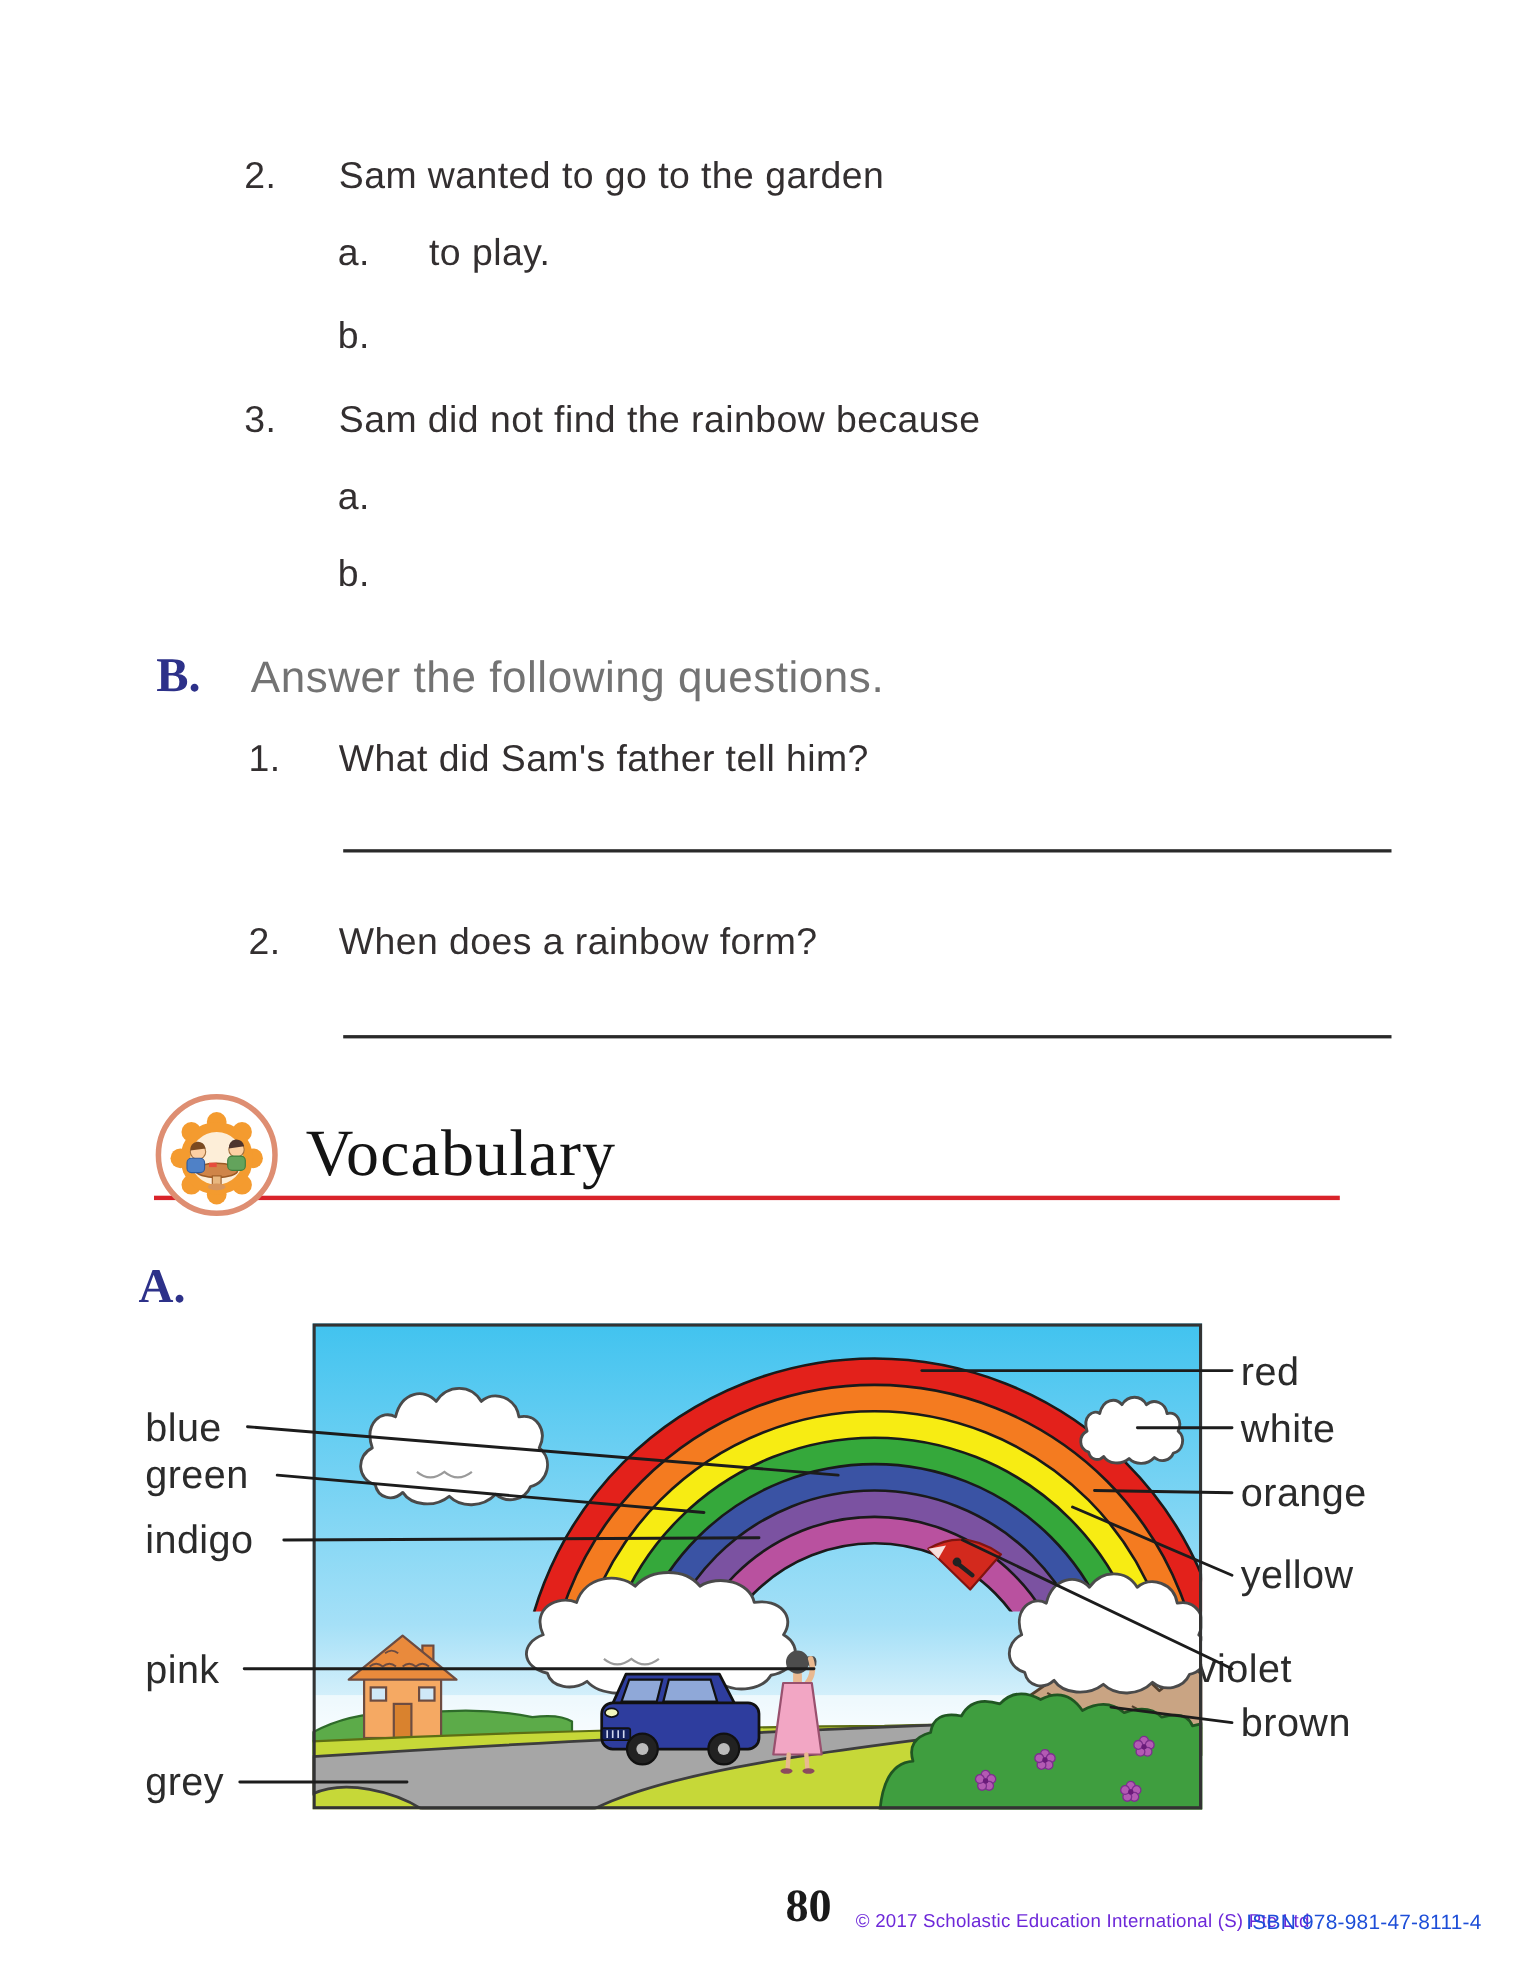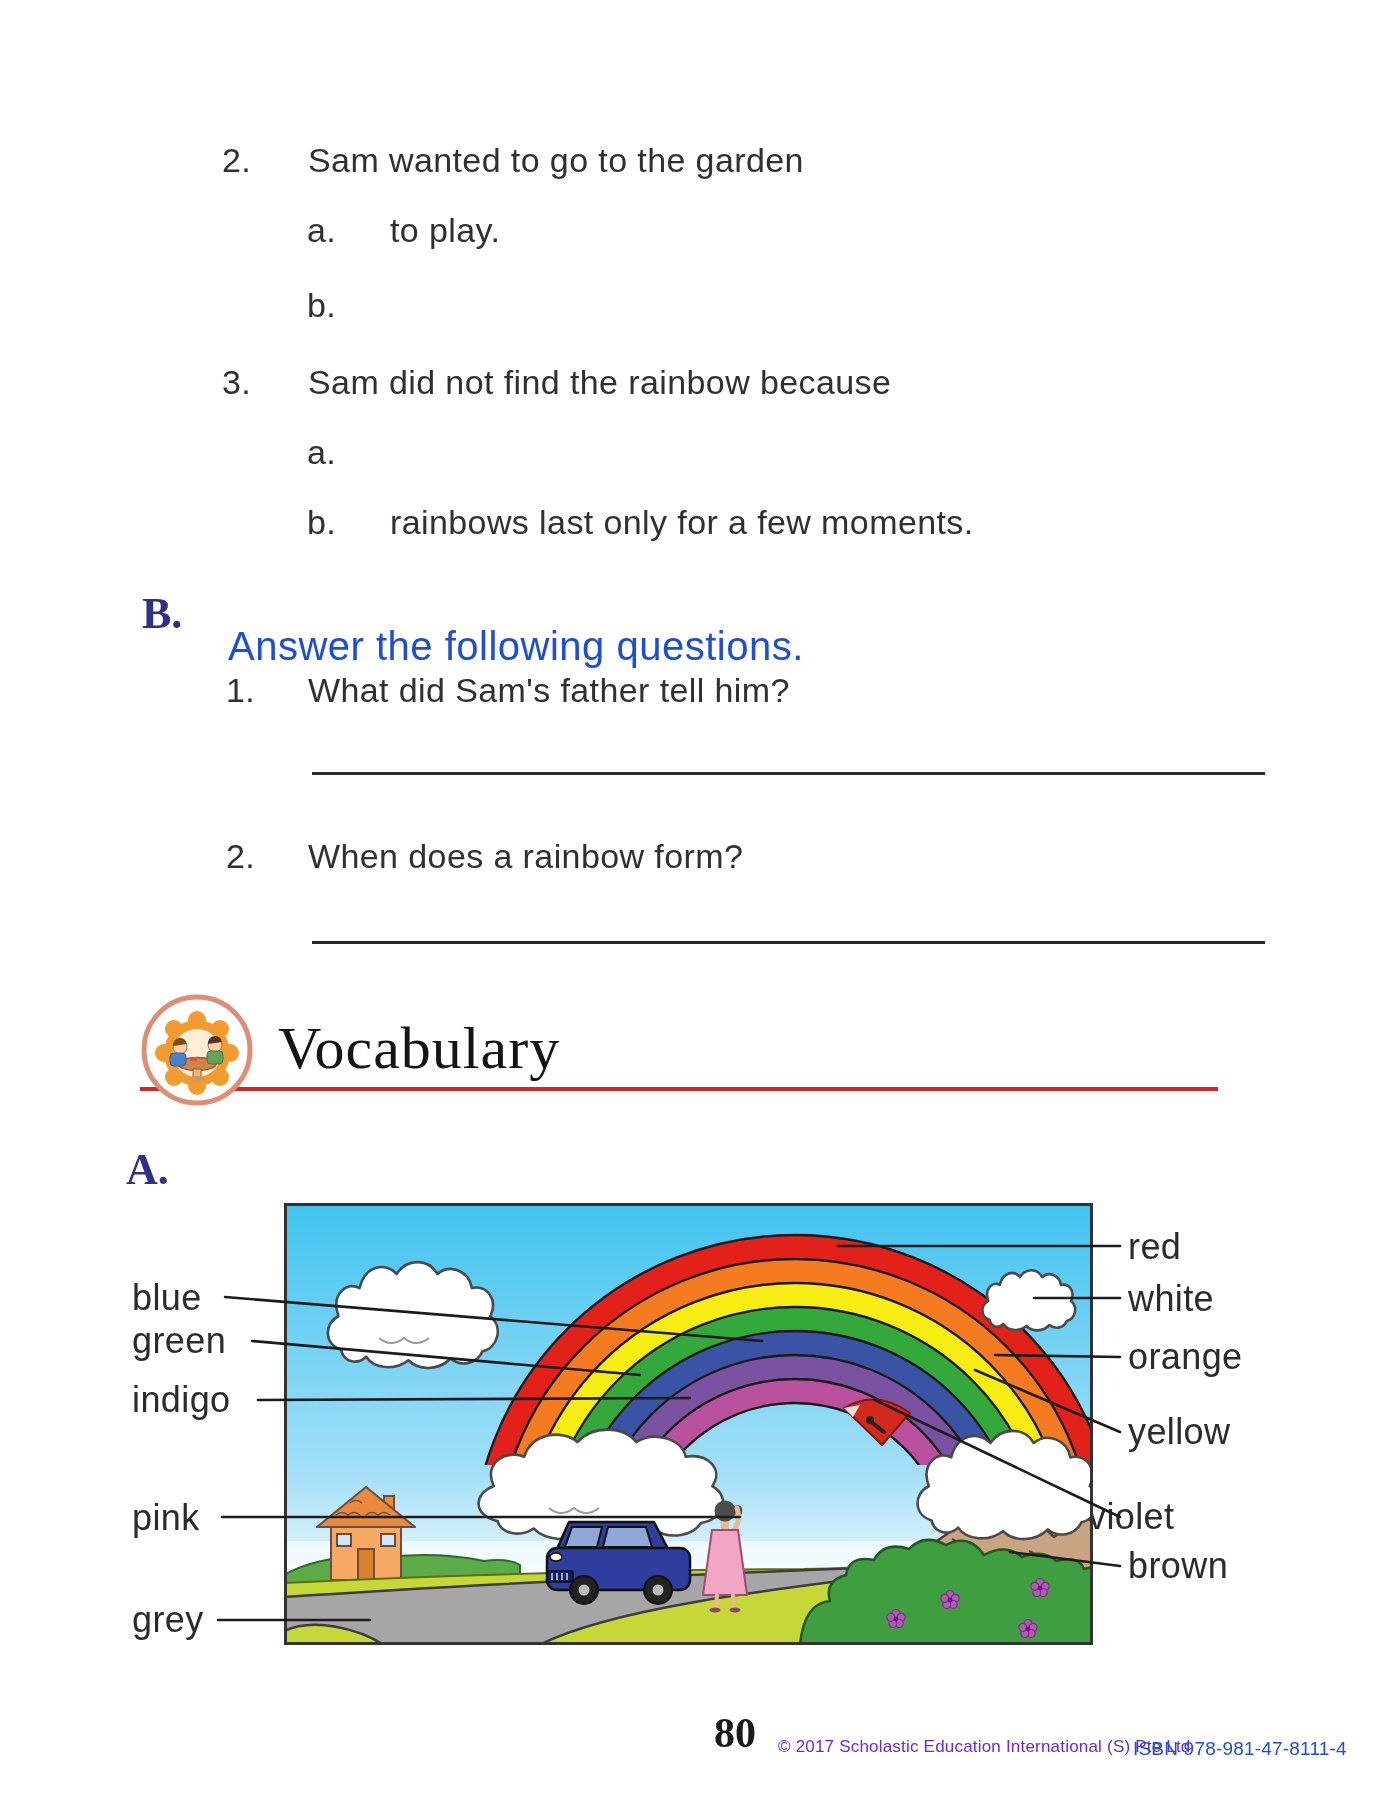--- a/index.html
+++ b/index.html
@@ -1,21 +1,21 @@
 <!DOCTYPE html>
 <html><head>
 <meta charset="utf-8">
 <style>
   html,body{margin:0;padding:0;background:#fff;}
   .page{position:relative;width:1391px;height:1800px;background:#ffffff;overflow:hidden;
         font-family:"Liberation Sans",sans-serif;}
   .qnum,.qtext{position:absolute;font-size:34px;color:#332f30;letter-spacing:.4px;white-space:nowrap;line-height:40px;}
   .subnum{position:absolute;font-size:34px;color:#332f30;letter-spacing:.4px;white-space:nowrap;line-height:40px;}
   .heading-letter{position:absolute;font-family:"Liberation Serif",serif;font-weight:700;font-size:44px;line-height:48px;color:#2d3189;}
-  .heading-text{position:absolute;font-size:40px;line-height:48px;color:#1d4ed8;letter-spacing:.5px;white-space:nowrap;margin-top:30px;}
+  .heading-text{position:absolute;font-size:40px;line-height:48px;color:#737373;letter-spacing:.5px;white-space:nowrap;}
   .answer-line{position:absolute;height:3px;background:#2a2a2a;}
   .color-label{position:absolute;font-size:36px;line-height:38px;color:#2b2b2b;letter-spacing:.4px;white-space:nowrap;text-align:right;}
   .vocab-title{position:absolute;font-family:"Liberation Serif",serif;font-weight:400;font-size:60px;line-height:52px;color:#141414;letter-spacing:1px;}
   .red-rule{position:absolute;height:4px;background:#d9232a;}
   .vocab-badge{position:absolute;z-index:4;}
   .scene-frame{position:absolute;z-index:1;}
   .leader-overlay{position:absolute;left:0;top:0;z-index:3;pointer-events:none;}
   .footer-page{position:absolute;font-family:"Liberation Serif",serif;font-weight:700;font-size:42px;color:#1a1a1a;line-height:46px;margin-left:42px;}
   .footer-copy{position:absolute;font-size:17px;color:#6d28d9;letter-spacing:.2px;line-height:22px;}
   .footer-isbn{position:absolute;font-size:19px;color:#1d4ed8;letter-spacing:.2px;line-height:22px;}
@@ -32,21 +32,20 @@
   <div class="qtext" style="top:210px;left:390px">to play.</div>
 
   <div class="subnum" style="top:285px;left:307px">b.</div>
 
   <div class="qnum" style="top:362px;left:222px">3.</div>
   <div class="qtext" style="top:362px;left:308px">Sam did not find the rainbow because</div>
 
   <div class="subnum" style="top:432px;left:307px">a.</div>
 
   <div class="subnum" style="top:502px;left:307px">b.</div>
-  <div class="qtext" style="top:502px;left:390px">rainbows last only for a few moments.</div>
 
   <div class="heading-letter" style="top:590px;left:142px">B.</div>
   <div class="heading-text" style="top:592px;left:228px">Answer the following questions.</div>
 
   <div class="qnum" style="top:670px;left:226px">1.</div>
   <div class="qtext" style="top:670px;left:308px">What did Sam's father tell him?</div>
   <div class="answer-line" style="top:772px;left:312px;width:953px"></div>
 
   <div class="qnum" style="top:836px;left:226px">2.</div>
   <div class="qtext" style="top:836px;left:308px">When does a rainbow form?</div>

